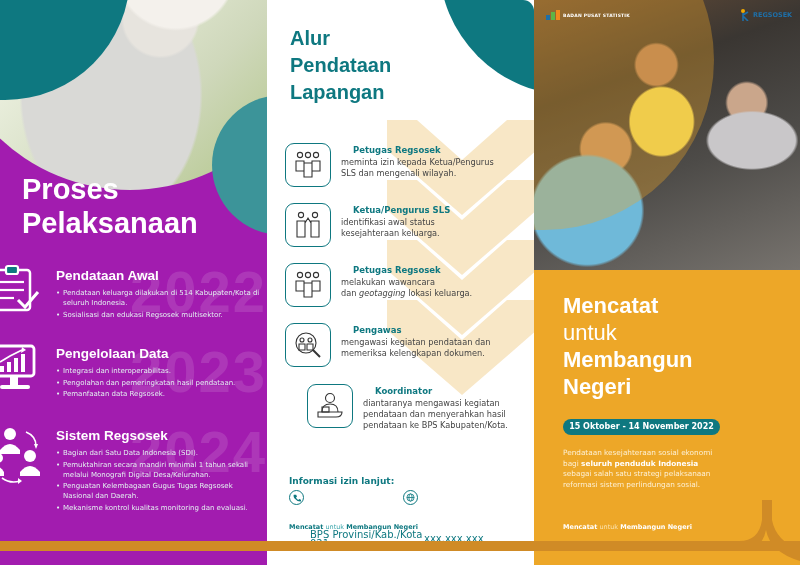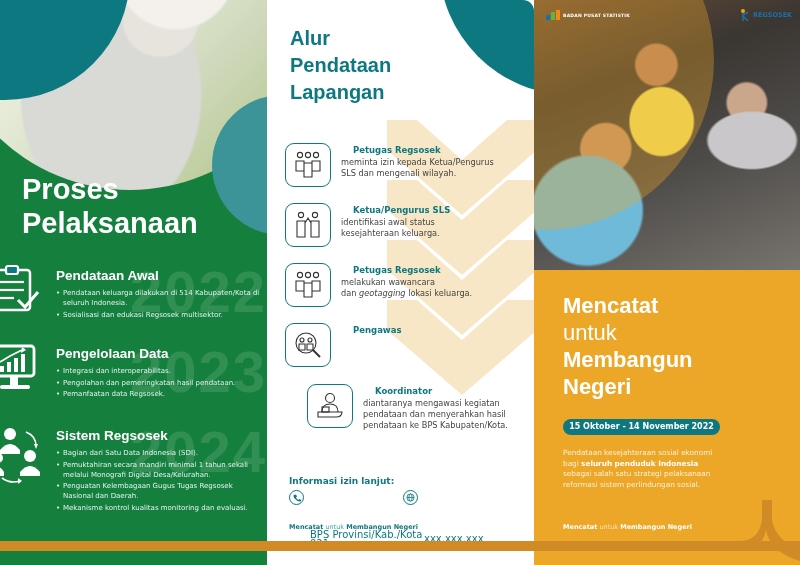--- a/index.html
+++ b/index.html
@@ -1,21 +1,21 @@
 <!DOCTYPE html>
 <html><head>
 <meta charset="utf-8">
 <style>
   * { box-sizing: border-box; margin: 0; padding: 0; }
   html, body { width: 800px; height: 565px; overflow: hidden; background: #fff; }
   body { font-family: "DejaVu Sans", sans-serif; position: relative; }
   .panel { position: absolute; top: 0; height: 565px; overflow: hidden; }
 
   
-  #left { left: 0; width: 267px; background: #15803d; }
+  #left { left: 0; width: 267px; background: #a21caf; }
   #left .photo {
     position: absolute; left: -60px; top: -190px; width: 380px; height: 380px;
     border-radius: 50%;
     background:
       radial-gradient(circle at 62% 42%, #f4f1ec 0 18%, transparent 19%),
       radial-gradient(circle at 58% 55%, #e7e4de 0 12%, transparent 13%),
       radial-gradient(ellipse at 45% 75%, #d9d9d6 0 30%, transparent 31%),
       radial-gradient(circle at 30% 40%, #c7d99a 0 20%, transparent 40%),
       linear-gradient(135deg, #b9cf86 0%, #e9eedc 45%, #cfd8bb 70%, #a9c07a 100%);
   }
@@ -275,20 +275,24 @@
         <g fill="none" stroke="#333" stroke-width="1.1">
           <circle cx="13" cy="12" r="10"></circle>
           <circle cx="9" cy="9" r="2"></circle>
             <circle cx="17" cy="9" r="2"></circle>
           <path d="M6 13 h6 v6 h-6z M14 13 h6 v6 h-6z"></path>
           <line x1="20" y1="19" x2="27" y2="26" stroke-width="2"></line>
         </g>
       </svg>
     </div>
     <div class="step-role">Pengawas</div>
+    <div class="step-desc">
+      <span>mengawasi kegiatan pendataan dan</span><br>
+      <span>memeriksa kelengkapan dokumen.</span>
+    </div>
   </div>
 
   <div class="step" style="top:384px;margin-left:22px;">
     <div class="icon-box">
       <svg width="30" height="28" viewBox="0 0 30 28">
         <g fill="none" stroke="#333" stroke-width="1.1">
           <circle cx="15" cy="6" r="4.5"></circle>
           <path d="M7 20 q0-8 8-8 q8 0 8 8"></path>
           <path d="M3 20 h24 q0 5 -6 5 h-18z"></path>
           <rect x="7" y="15" width="7" height="5"></rect>

